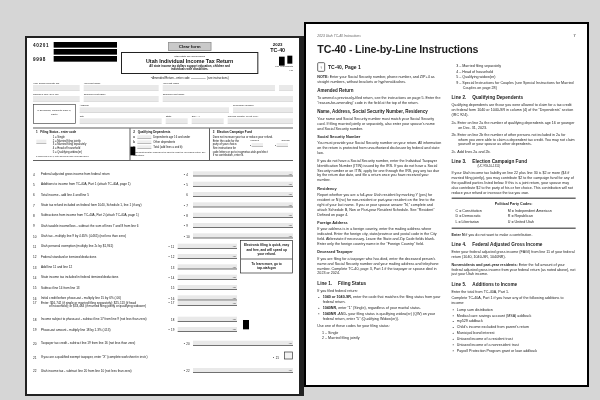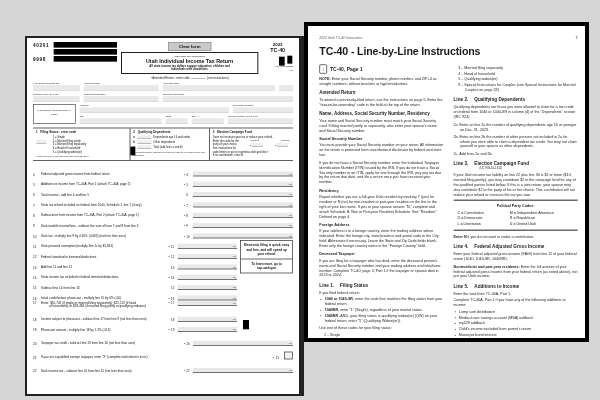--- a/index.html
+++ b/index.html
@@ -1,20 +1,20 @@
 <!DOCTYPE html>
 <html><head>
 <meta charset="utf-8">
 <style>
   html,body{margin:0;padding:0}
   body{width:600px;height:400px;background:#d6d6d6;overflow:hidden;position:relative;
        font-family:"Liberation Sans",sans-serif;color:#111}
   .page{position:absolute;background:#fff;box-sizing:border-box;overflow:hidden}
   .page-left{left:25px;top:36px;width:279px;height:360px;border:2px solid #222;border-right-width:5px}
-  .page-right{left:304px;top:22px;width:285px;height:320px;border:4px solid #000000}
+  .page-right{left:304px;top:22px;width:285px;height:365px;border:2px solid #000000}
   .inner{transform:scale(.33333);transform-origin:0 0;position:relative}
   .page-left .inner{width:816px;height:1068px}
   .page-right .inner{width:843px;height:1083px}
 
   
   .form{padding:12px 18px;position:relative;font-size:9.5px}
   .mark{position:absolute;background:#000}
   .hdr{display:flex;align-items:flex-start}
   .codes{width:252px}
   .crow{display:flex;align-items:center;margin-bottom:4px}

